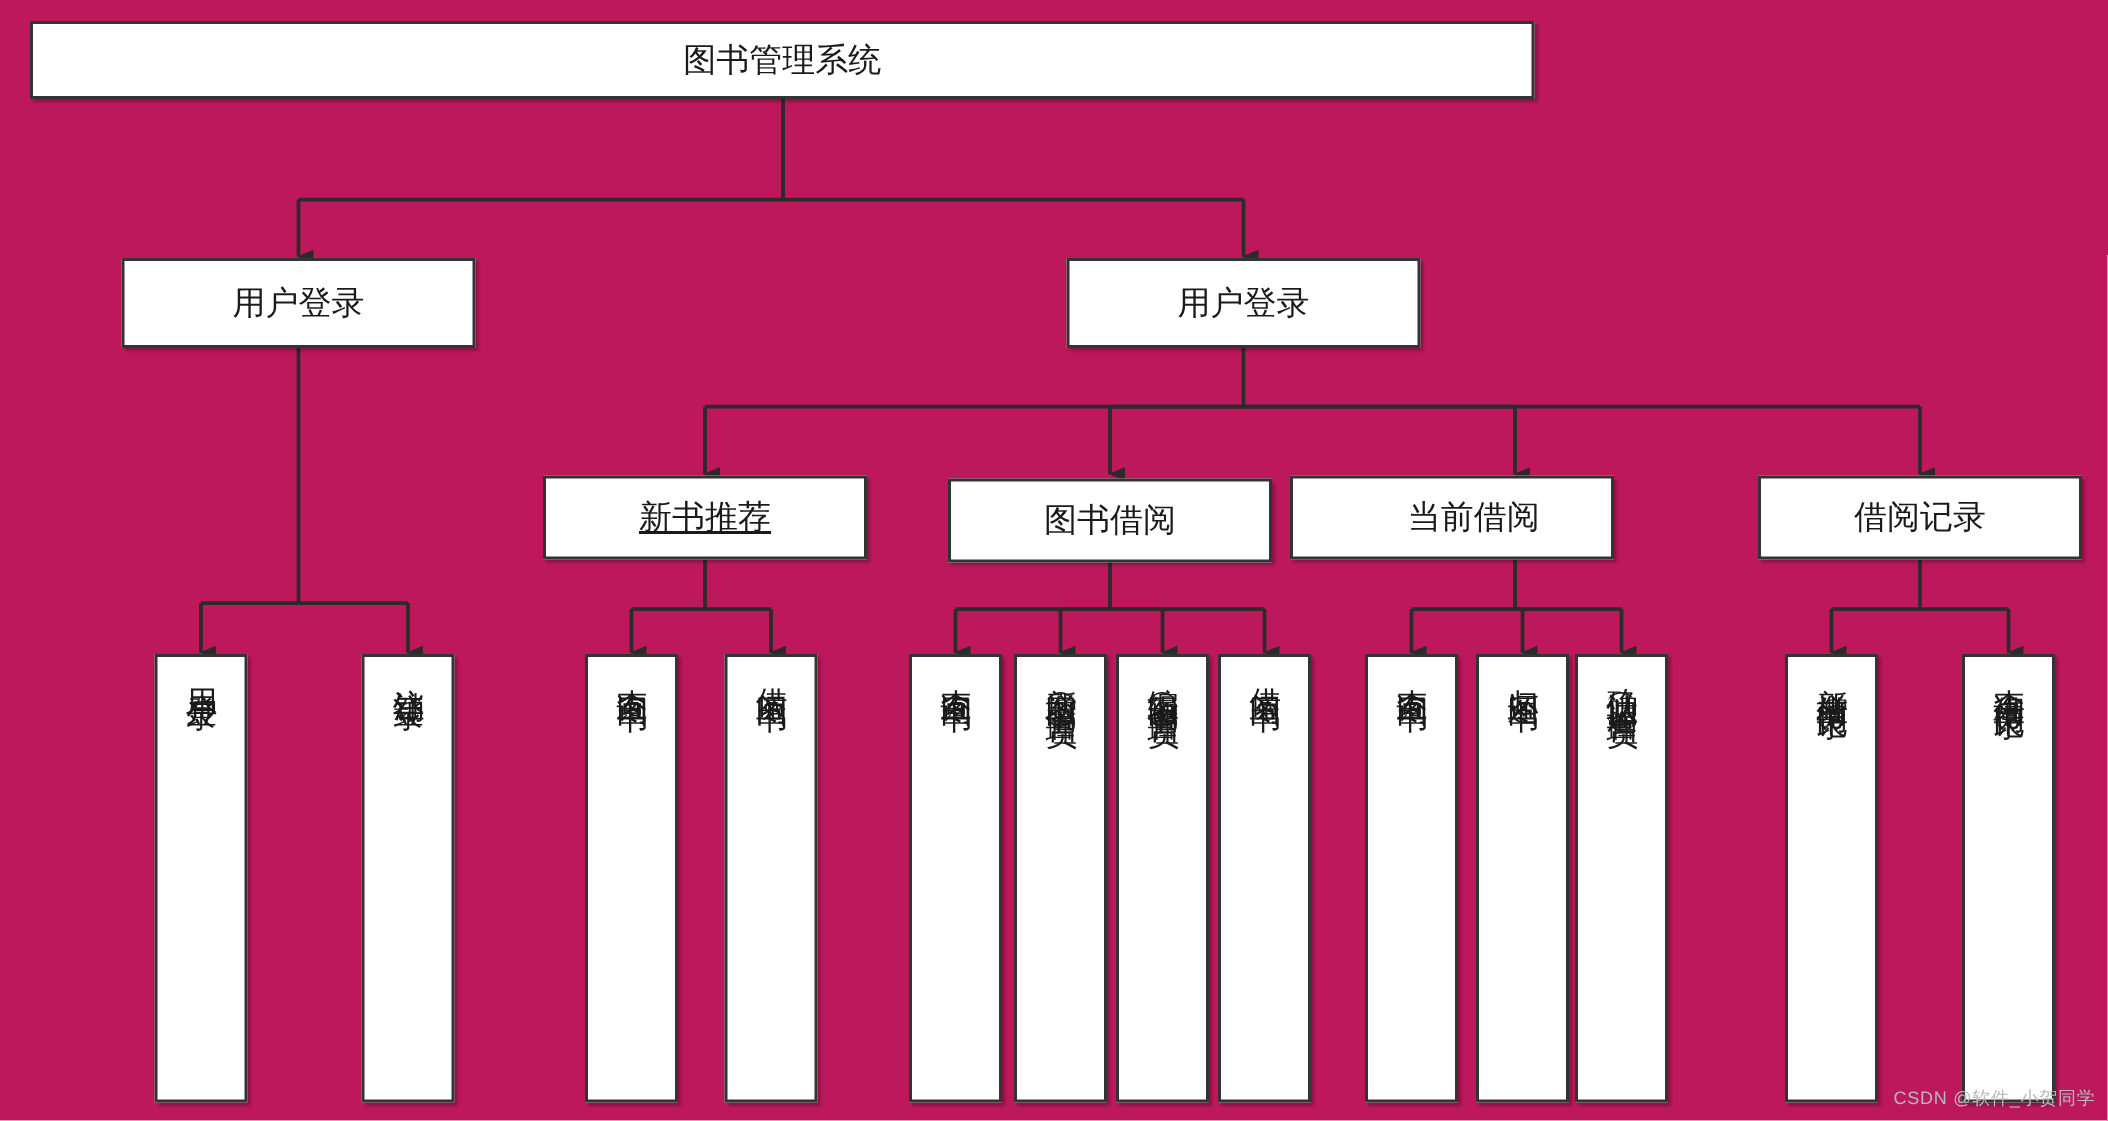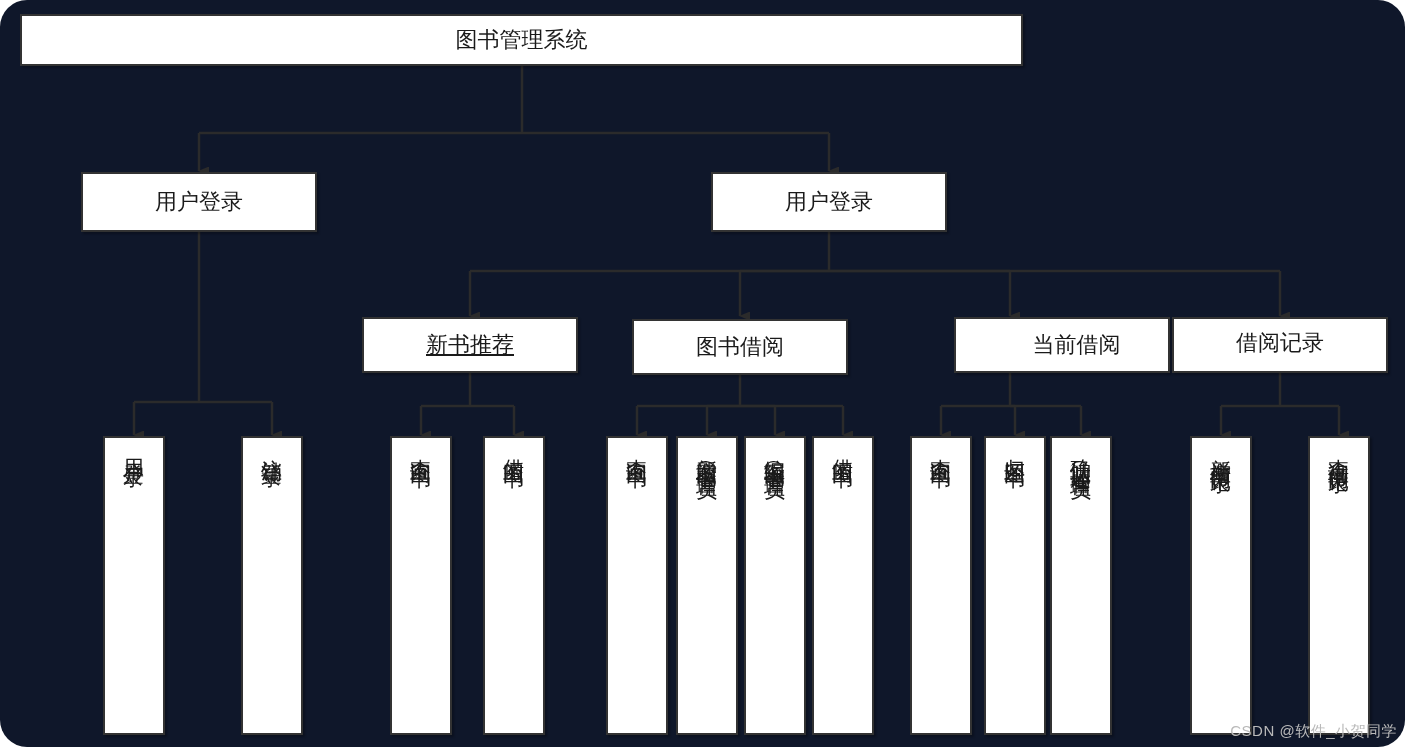--- a/index.html
+++ b/index.html
@@ -7,23 +7,22 @@
     padding: 0;
     background: #ffffff;
   }
   body {
     font-family: "Liberation Sans", "DejaVu Sans", sans-serif;
   }
   #diagram-root {
     position: relative;
     width: 1405px;
     height: 747px;
-    background: #0f172a;
+    background: #be185d;
     overflow: hidden;
-    border-radius: 27px;
   }
   .node-box {
     position: absolute;
     box-sizing: border-box;
     background: #ffffff;
     border: 2px solid #333333;
     box-shadow: 2px 2px 2px rgba(0,0,0,0.28);
     display: flex;
     align-items: center;
     justify-content: center;
@@ -59,21 +58,21 @@
     left: 0;
     top: 0;
     width: 1405px;
     height: 747px;
     pointer-events: none;
   }
   .watermark {
     position: absolute;
     right: 8px;
     bottom: 6px;
-    font-size: 15px;
+    font-size: 12px;
     color: #b9b9b9;
     letter-spacing: 0.5px;
     white-space: nowrap;
   }
 </style>
 </head>
 <body>
 
 <div id="diagram-root">
 
@@ -141,25 +140,25 @@
       </div>
       <div class="node-box horizontal" style="left: 711px; top: 172px; width: 236px; height: 60px; border-color: rgb(51, 51, 51); background: rgb(255, 255, 255);">
         <span class="node-label" style="color: rgb(26, 26, 26);">用户登录</span>
       </div>
       <div class="node-box horizontal" style="left: 362px; top: 317px; width: 216px; height: 56px; border-color: rgb(51, 51, 51); background: rgb(255, 255, 255);">
         <span class="node-label" style="color: rgb(26, 26, 26); text-decoration: underline;">新书推荐</span>
       </div>
       <div class="node-box horizontal" style="left: 632px; top: 319px; width: 216px; height: 56px; border-color: rgb(51, 51, 51); background: rgb(255, 255, 255);">
         <span class="node-label" style="color: rgb(26, 26, 26);">图书借阅</span>
       </div>
-      <div class="node-box horizontal" style="left: 954px; top: 317px; width: 216px; height: 56px; border-color: rgb(51, 51, 51); background: rgb(255, 255, 255); padding-left: 29px;">
+      <div class="node-box horizontal" style="left: 860px; top: 317px; width: 216px; height: 56px; border-color: rgb(51, 51, 51); background: rgb(255, 255, 255); padding-left: 29px;">
         <span class="node-label" style="color: rgb(26, 26, 26);">当前借阅</span>
       </div>
       <div class="node-box horizontal" style="left: 1172px; top: 317px; width: 216px; height: 56px; border-color: rgb(51, 51, 51); background: rgb(255, 255, 255);">
-        <span class="node-label" style="color: rgb(26, 26, 26); font-family: Liberation Mono, monospace;">借阅记录</span>
+        <span class="node-label" style="color: rgb(26, 26, 26);">借阅记录</span>
       </div>
       <div class="node-box vertical" style="left: 103px; top: 436px; width: 62px; height: 299px; border-color: rgb(51, 51, 51); background: rgb(255, 255, 255);">
         <span class="node-label" style="color: rgb(26, 26, 26);">用户登录</span>
       </div>
       <div class="node-box vertical" style="left: 241px; top: 436px; width: 62px; height: 299px; border-color: rgb(51, 51, 51); background: rgb(255, 255, 255);">
         <span class="node-label" style="color: rgb(26, 26, 26);">注销登录</span>
       </div>
       <div class="node-box vertical" style="left: 390px; top: 436px; width: 62px; height: 299px; border-color: rgb(51, 51, 51); background: rgb(255, 255, 255);">
         <span class="node-label" style="color: rgb(26, 26, 26);">查询图书</span>
       </div>

